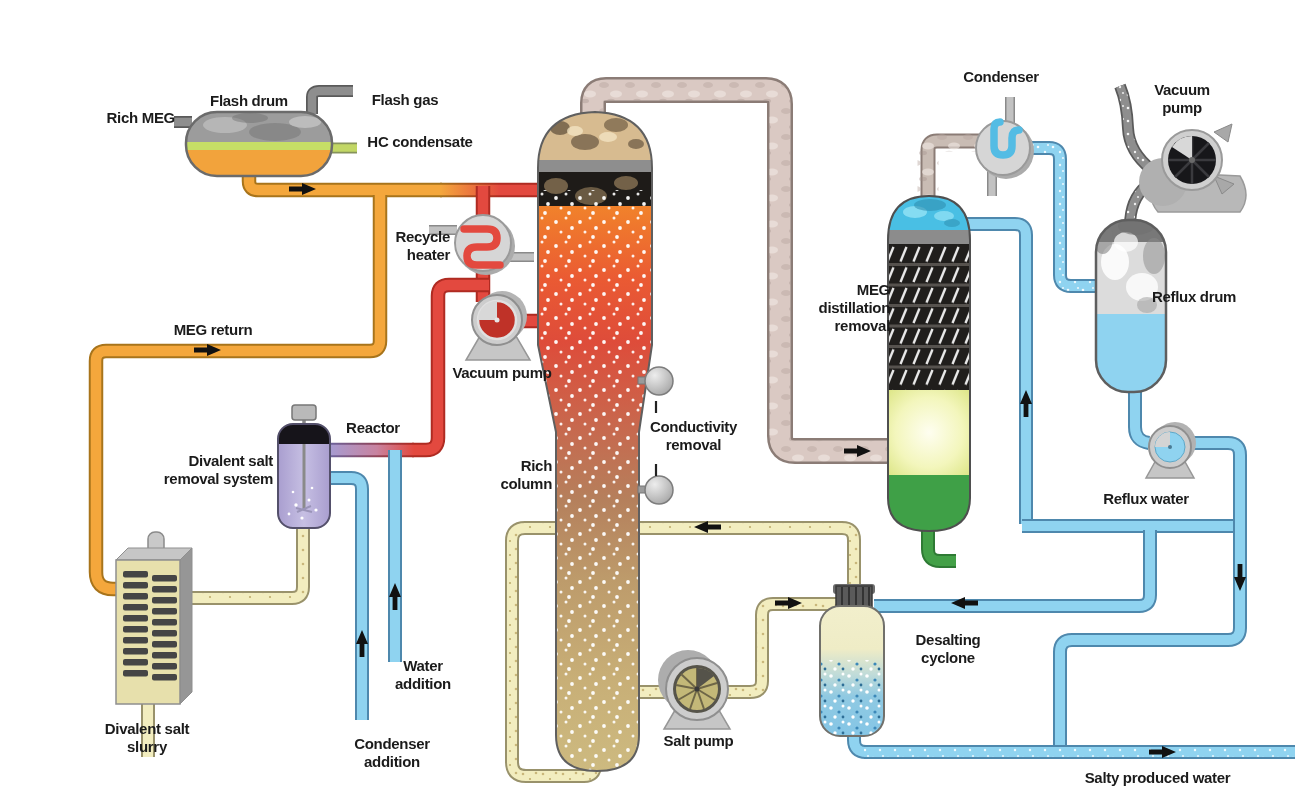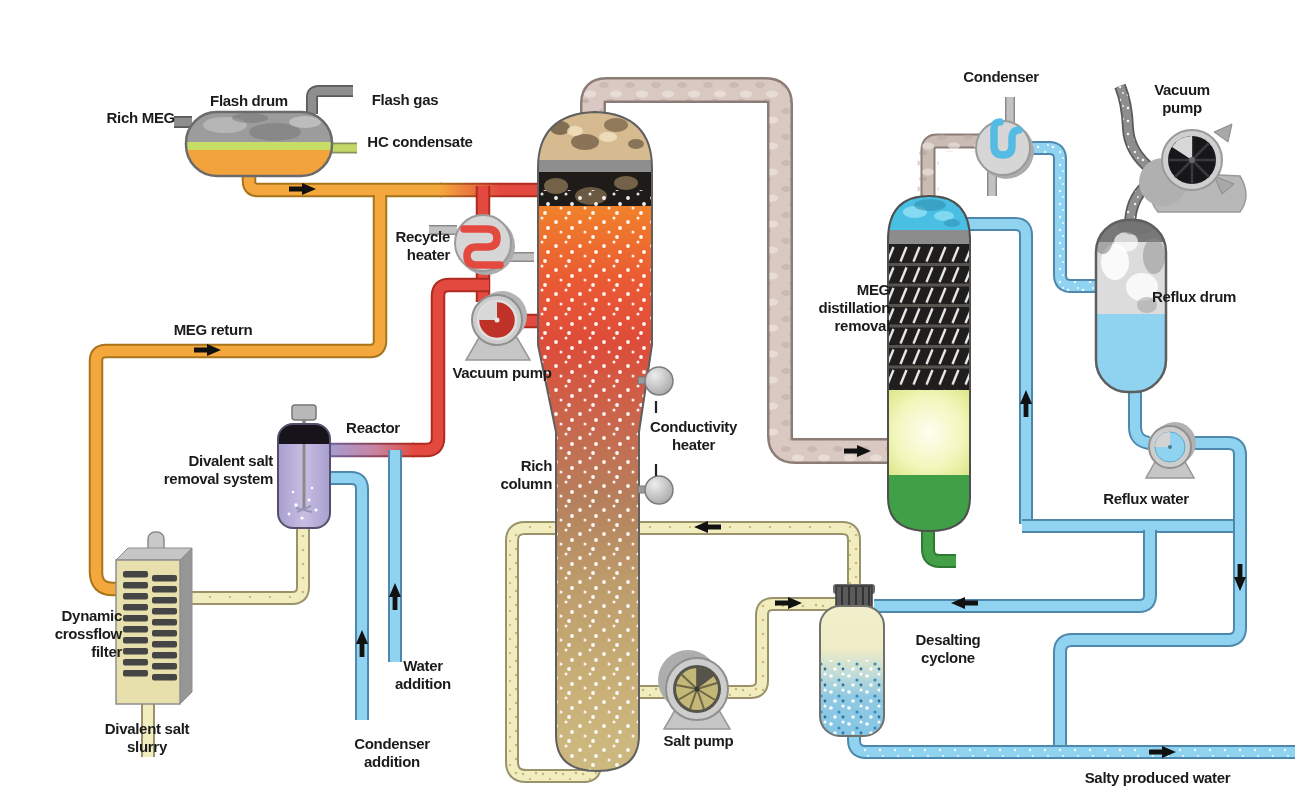--- a/index.html
+++ b/index.html
@@ -545,30 +545,27 @@
   <div class="lbl al-r" style="left:365px;top:228px;width:85px">Recycle
 heater</div>
   <div class="lbl al-c" style="left:452px;top:364px;width:100px">Vacuum pump</div>
   <div class="lbl al-l" style="left:163px;top:321px;width:100px">MEG return</div>
   <div class="lbl al-l" style="left:338px;top:419px;width:70px">Reactor</div>
   <div class="lbl al-r" style="left:155px;top:452px;width:118px">Divalent salt
 removal system</div>
   <div class="lbl al-r" style="left:494px;top:457px;width:58px">Rich
 column</div>
   <div class="lbl al-l" style="left:646px;top:418px;width:95px">Conductivity
-heater</div>
+removal</div>
   <div class="lbl al-l" style="left:388px;top:657px;width:70px">Water
 addition</div>
   <div class="lbl al-l" style="left:352px;top:735px;width:80px">Condenser
 addition</div>
   <div class="lbl al-c" style="left:94px;top:720px;width:106px">Divalent salt
 slurry</div>
-  <div class="lbl al-r" style="left:38px;top:607px;width:84px">Dynamic
-crossflow
-filter</div>
   <div class="lbl al-l" style="left:656px;top:732px;width:85px">Salt pump</div>
   <div class="lbl al-l" style="left:903px;top:631px;width:90px">Desalting
 cyclone</div>
   <div class="lbl al-r" style="left:806px;top:281px;width:84px">MEG
 distillation
 removal</div>
   <div class="lbl al-l" style="left:956px;top:68px;width:90px">Condenser</div>
   <div class="lbl al-c" style="left:1145px;top:81px;width:74px">Vacuum
 pump</div>
   <div class="lbl al-l" style="left:1144px;top:288px;width:100px">Reflux drum</div>

